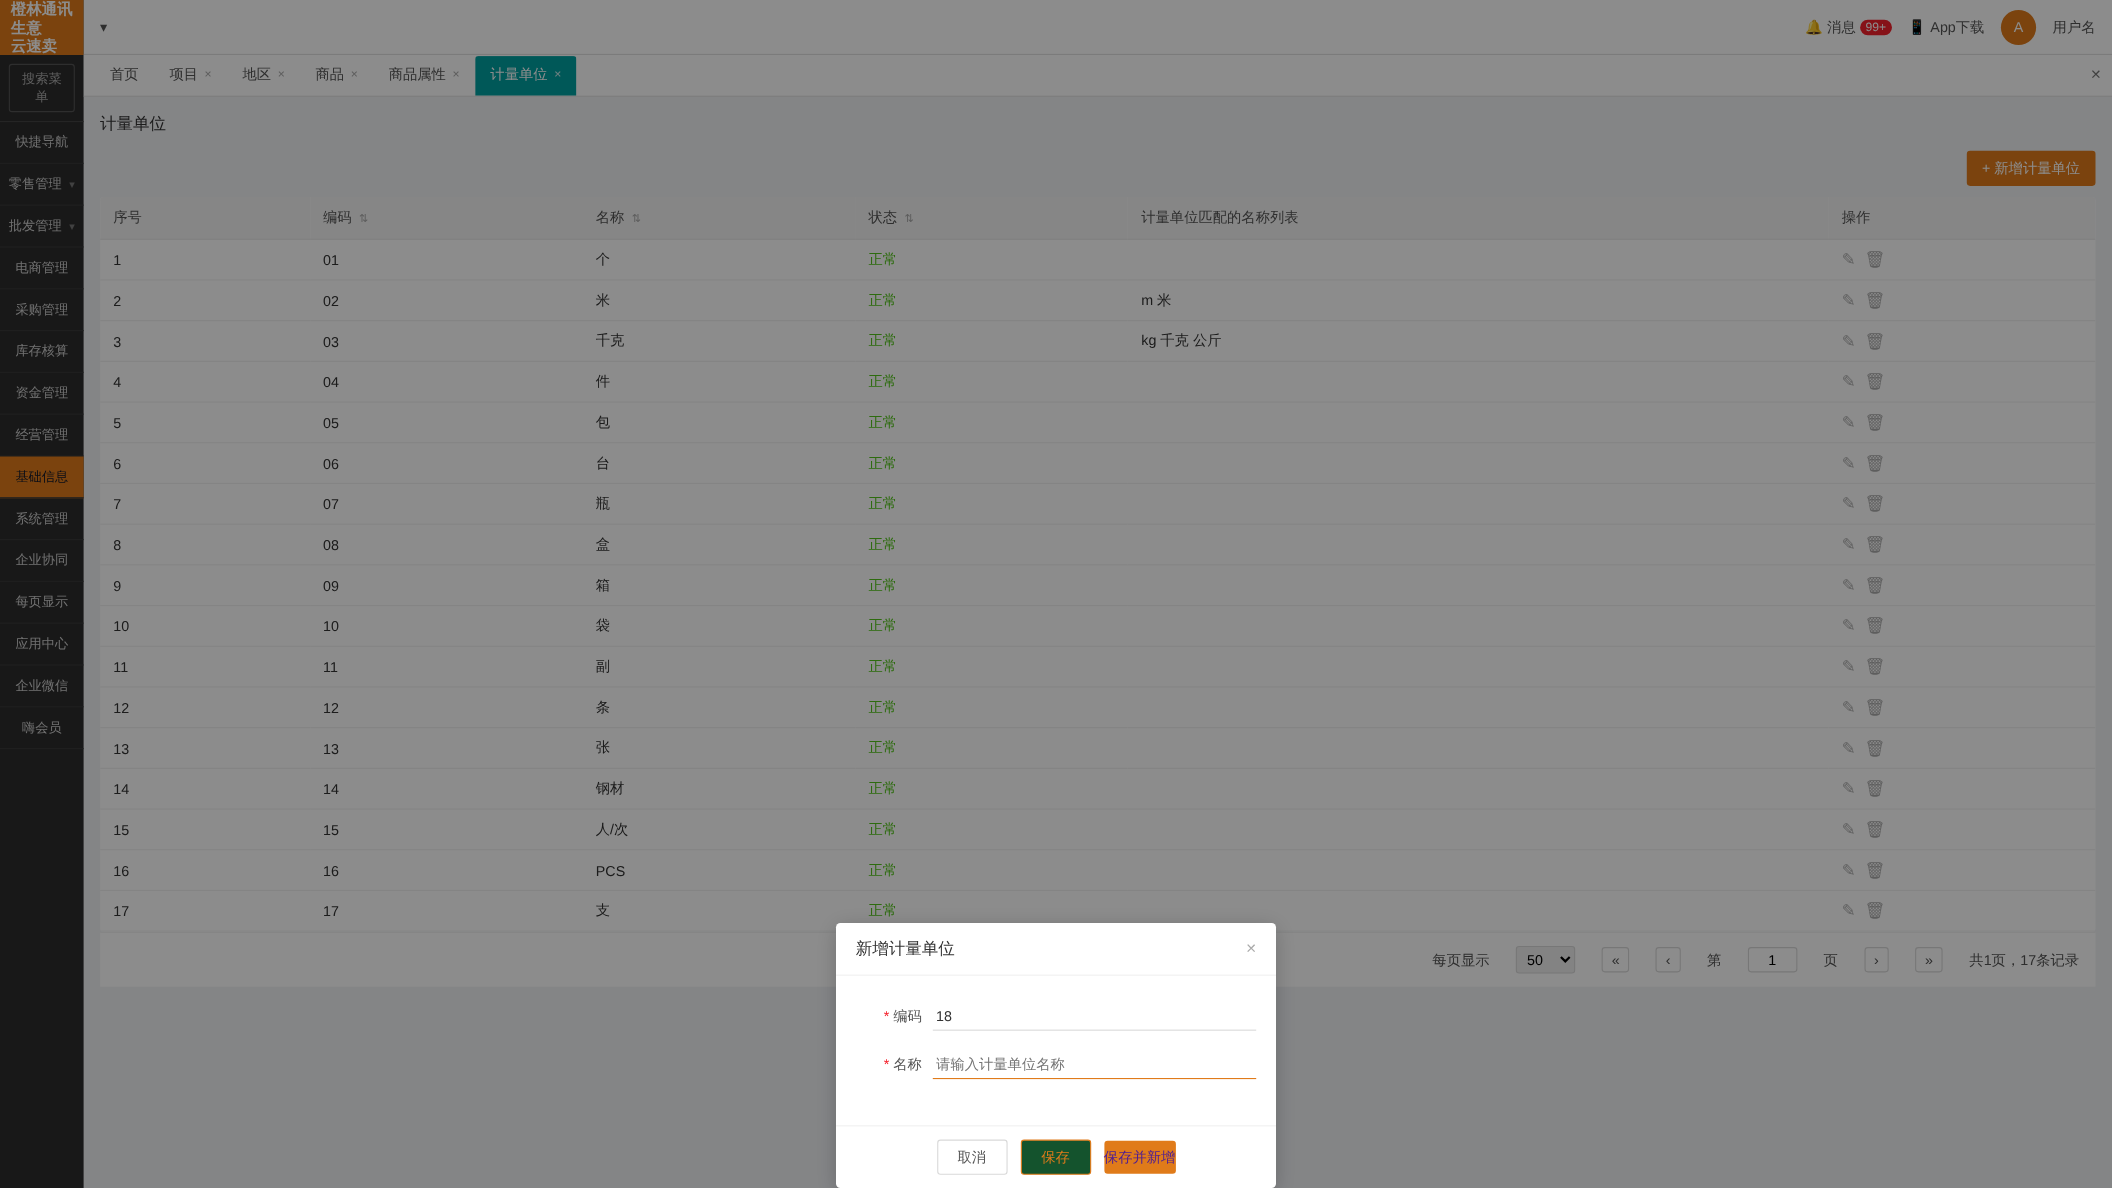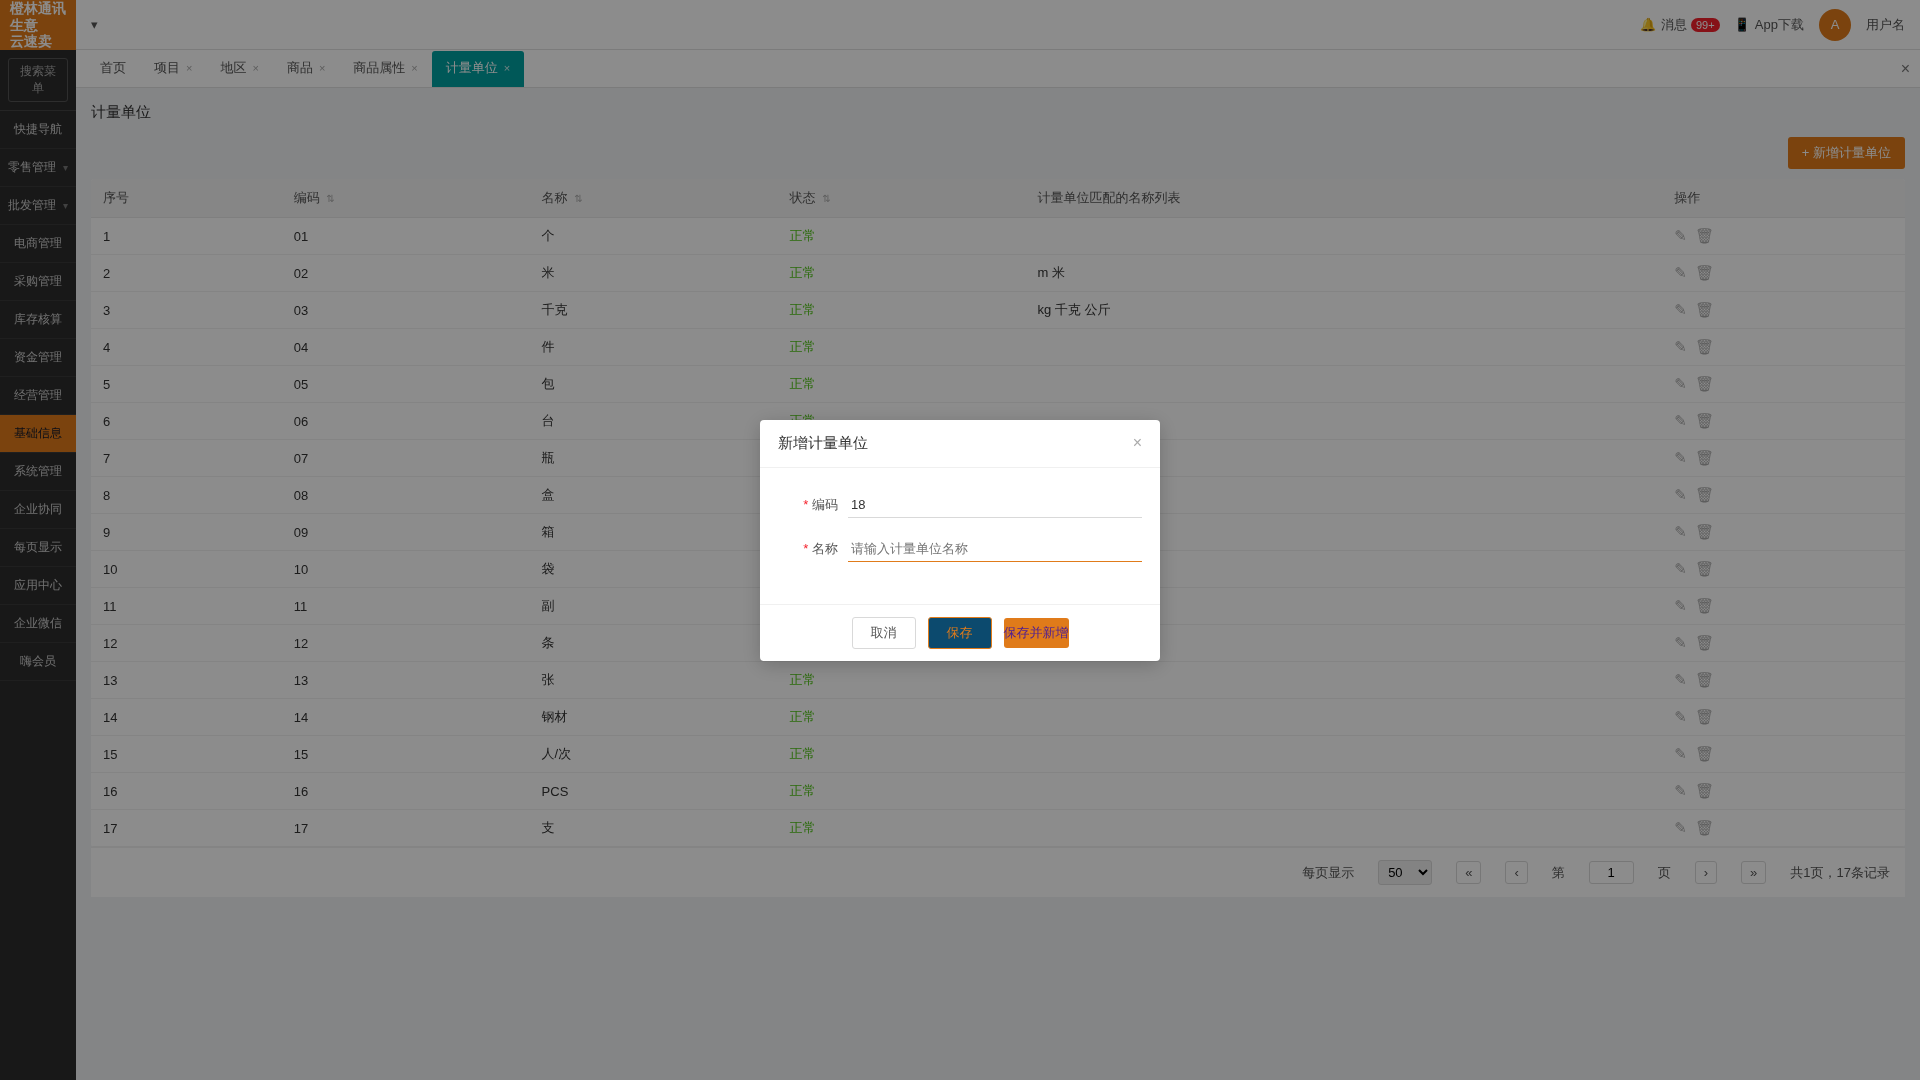--- a/index.html
+++ b/index.html
@@ -55,34 +55,34 @@
     .action-icon { color: #aaa; cursor: pointer; font-size: 15px; }
 
     
     .pagination { display: flex; align-items: center; justify-content: flex-end; padding: 12px 15px; background: #fff; border-top: 1px solid #f0f0f0; gap: 24px; font-size: 13px; color: #555; }
     .pagination-btn { border: 1px solid #d9d9d9; background: white; padding: 3px 8px; cursor: pointer; border-radius: 3px; color: #555; font-size: 13px; }
     .pagination-btn:disabled { color: #ccc; cursor: not-allowed; }
     .pagination-input { width: 45px; text-align: center; border: 1px solid #d9d9d9; padding: 3px 5px; border-radius: 3px; font-size: 13px; }
     .pagination-select { border: 1px solid #d9d9d9; padding: 3px 5px; border-radius: 3px; font-size: 13px; }
 
     
-    .modal-overlay { position: fixed; top: 0; left: 0; width: 100%; height: 100%; background: rgba(0,0,0,0.45); display: flex; align-items: center; justify-content: center; z-index: 1000; }
+    .modal-overlay { position: fixed; top: 0; left: 0; width: 100%; height: 100%; background: rgba(0,0,0,0.45); display: flex; align-items: flex-end; justify-content: center; z-index: 1000; }
     .modal { background: white; border-radius: 4px; width: 400px; box-shadow: 0 4px 20px rgba(0,0,0,0.2); }
     .modal-header { padding: 14px 18px; border-bottom: 1px solid #f0f0f0; display: flex; align-items: center; justify-content: space-between; }
     .modal-title { font-size: 15px; color: #333; font-weight: 500; }
     .modal-close { cursor: pointer; color: #aaa; font-size: 16px; }
     .modal-body { padding: 24px 18px; }
     .form-row { display: flex; align-items: center; margin-bottom: 18px; }
     .form-label { width: 70px; text-align: right; font-size: 13px; color: #555; padding-right: 10px; }
     .form-label .required { color: #f5222d; }
     .form-input { flex: 1; border: none; border-bottom: 1px solid #d9d9d9; padding: 5px 3px; font-size: 13px; outline: none; color: #333; }
     .form-input.active-border { border-bottom-color: #e07b1a; }
     .modal-footer { padding: 12px 18px; display: flex; align-items: center; justify-content: center; gap: 12px; border-top: 1px solid #f0f0f0; }
     .btn-cancel { background: white; border: 1px solid #d9d9d9; color: #555; padding: 6px 18px; border-radius: 3px; cursor: pointer; font-size: 13px; }
-    .btn-save { background: #0c4a6e; border: 1px solid #e07b1a; color: #e07b1a; padding: 6px 18px; border-radius: 3px; cursor: pointer; font-size: 13px; }
+    .btn-save { background: #14532d; border: 1px solid #e07b1a; color: #e07b1a; padding: 6px 18px; border-radius: 3px; cursor: pointer; font-size: 13px; }
     .btn-save-new { background: #e07b1a; border: none; color: #4c1d95; padding: 6px 0; border-radius: 3px; cursor: pointer; font-size: 13px; }
   </style>
 </head>
 <body>
 
 <div class="sidebar">
   <div class="sidebar-logo">
     <div class="sidebar-logo-text">橙林通讯生意<br>云速卖</div>
   </div>
   <div class="sidebar-search">

